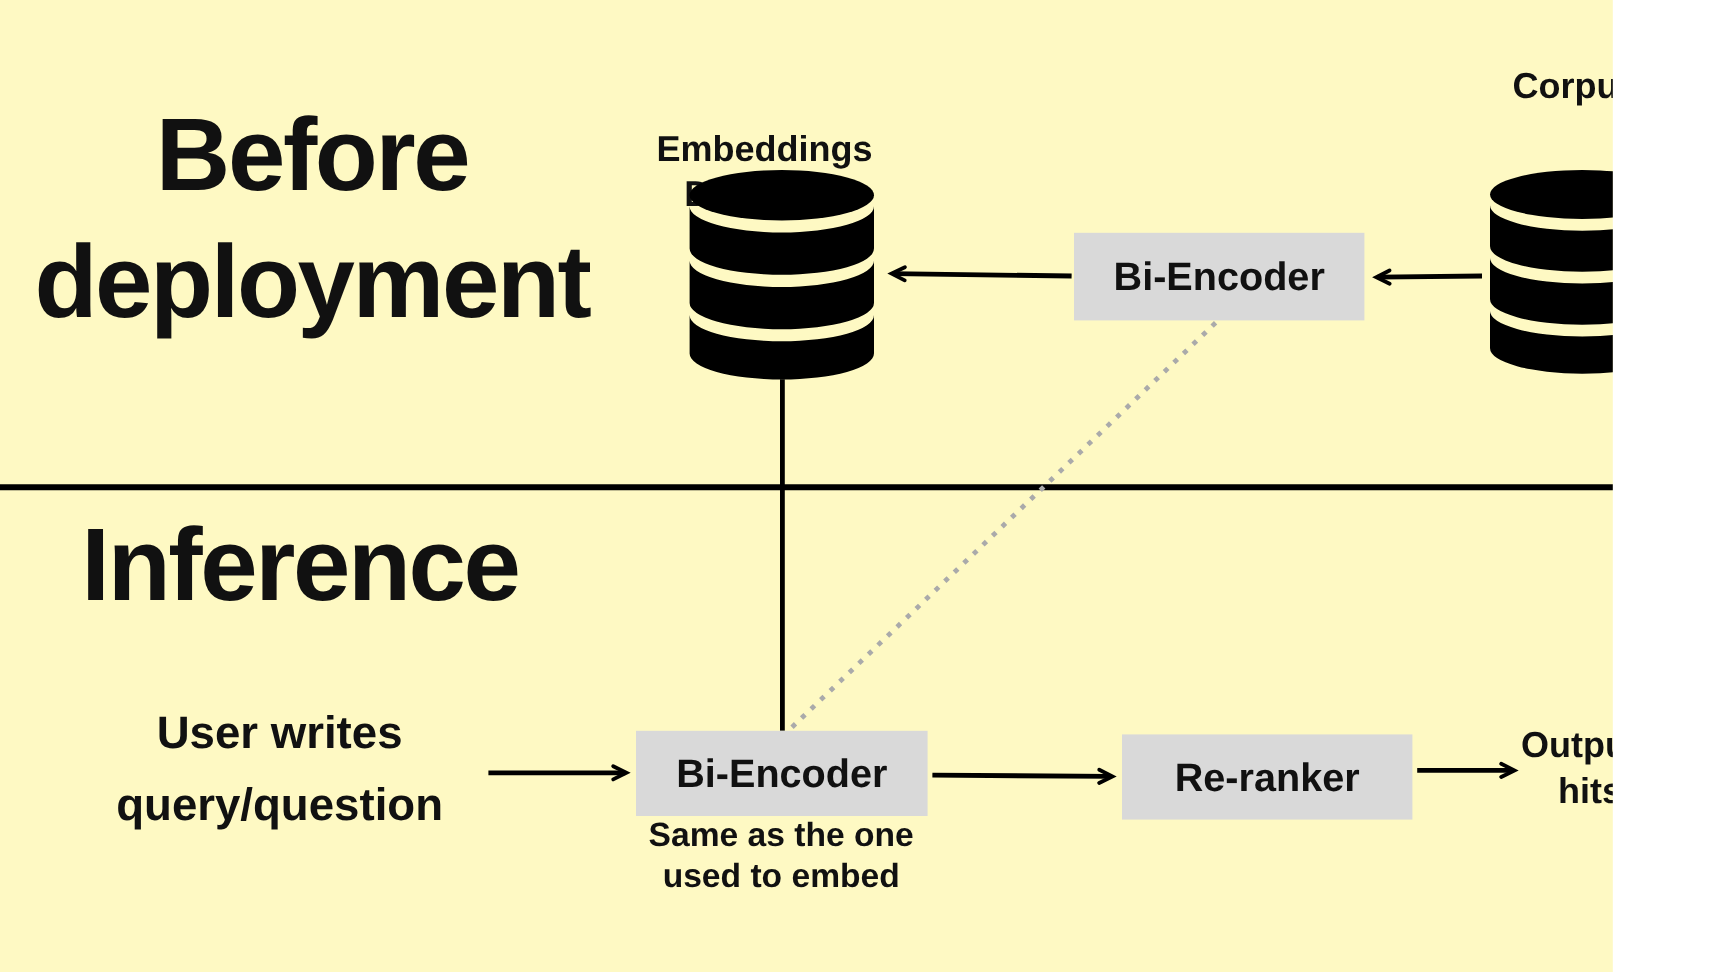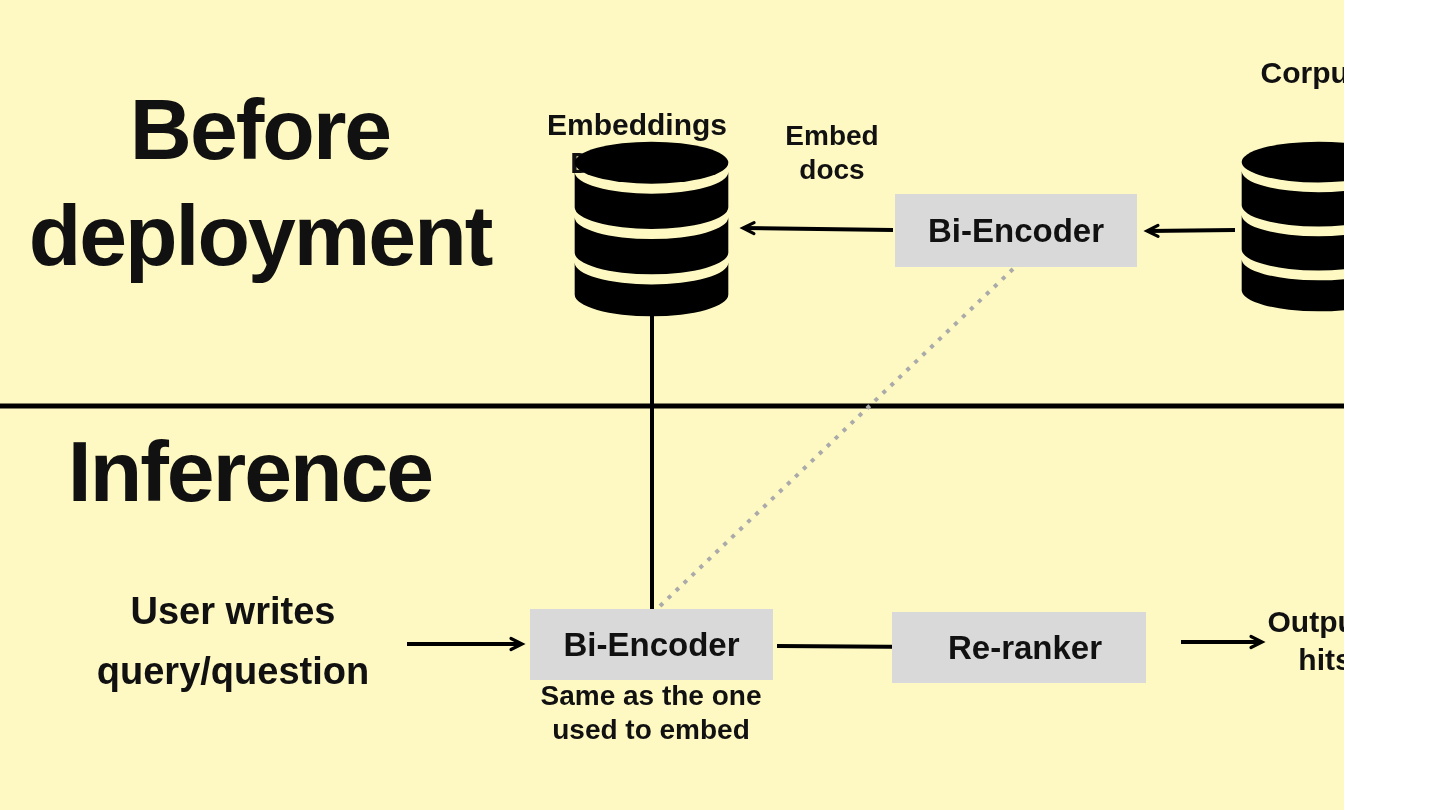--- a/index.html
+++ b/index.html
@@ -71,37 +71,35 @@
 
   <div class="db-icon" style="left:1235px;top:140px;width:167px;height:173px;">
     <svg viewBox="0 0 100 106" preserveAspectRatio="none">
       <ellipse cx="50" cy="13.5" rx="46" ry="12.5" fill="#000"></ellipse>
       <path d="M4 19 A46 13 0 0 0 96 19 L96 40 A46 13 0 0 1 4 40 Z" fill="#000"></path>
       <path d="M4 46 A46 13 0 0 0 96 46 L96 67 A46 13 0 0 1 4 67 Z" fill="#000"></path>
       <path d="M4 73 A46 13 0 0 0 96 73 L96 92 A46 13 0 0 1 4 92 Z" fill="#000"></path>
     </svg>
   </div>
 
-  <div class="abs anno" style="left:752px;top:119px;width:160px;">Embed
-docs</div>
 
   <div class="box" style="left:895px;top:194px;width:242px;height:73px;">
     <span>Bi-Encoder</span>
   </div>
 
   <div class="abs" style="left:33px;top:581px;width:400px;font-size:38px;line-height:60px;">User writes
 query/question</div>
 
   <div class="box" style="left:530px;top:609px;width:243px;height:71px;">
     <span>Bi-Encoder</span>
   </div>
   <div class="abs anno" style="left:511px;top:679px;width:280px;">Same as the one
 used to embed</div>
 
 
-  <div class="box" style="left:892px;top:612px;width:242px;height:71px;padding-left:12px;">
+  <div class="box" style="left:935px;top:612px;width:242px;height:71px;">
     <span>Re-ranker</span>
   </div>
 
   <div class="abs" style="left:1245px;top:603px;width:160px;font-size:30px;line-height:38px;">Outputs
 hits</div>
 
 </div>
 
 </body></html>

